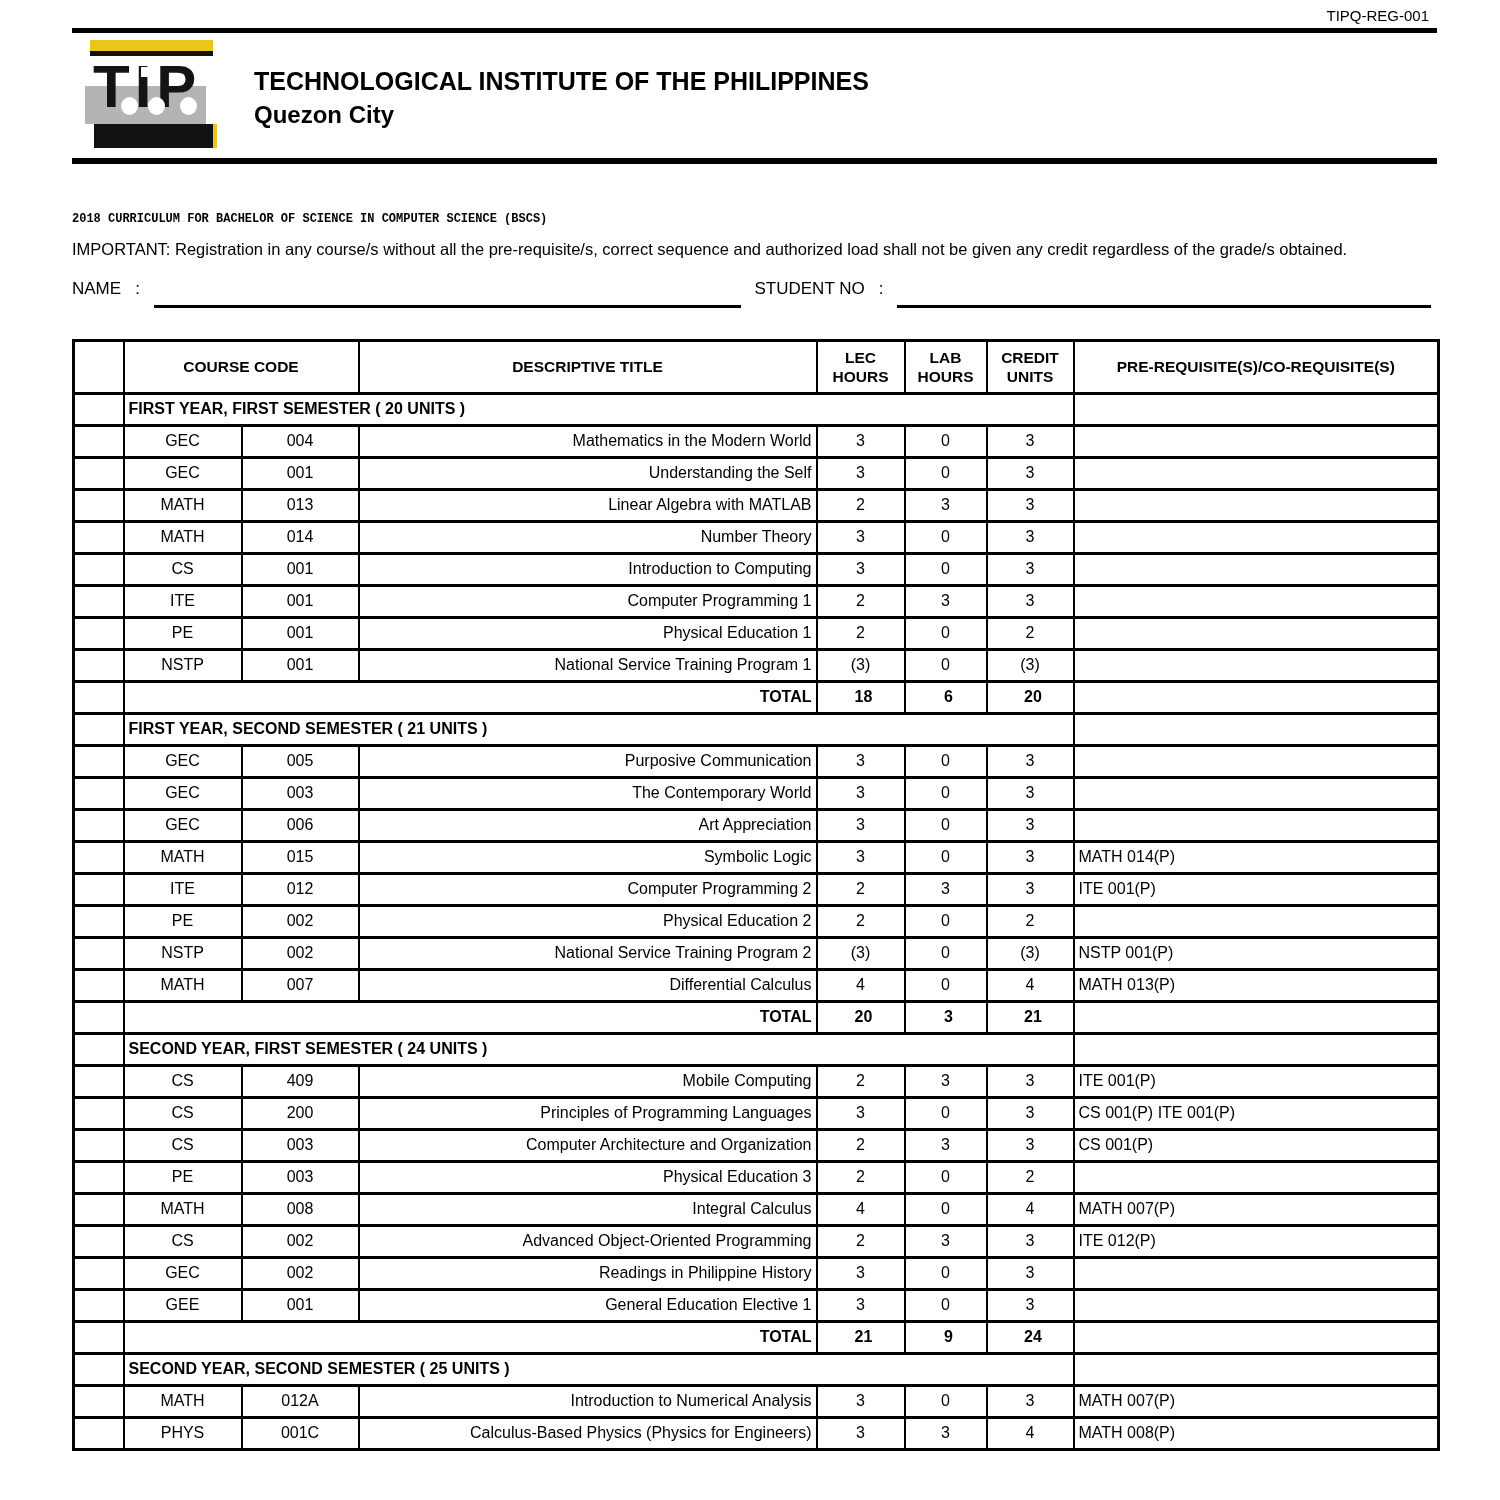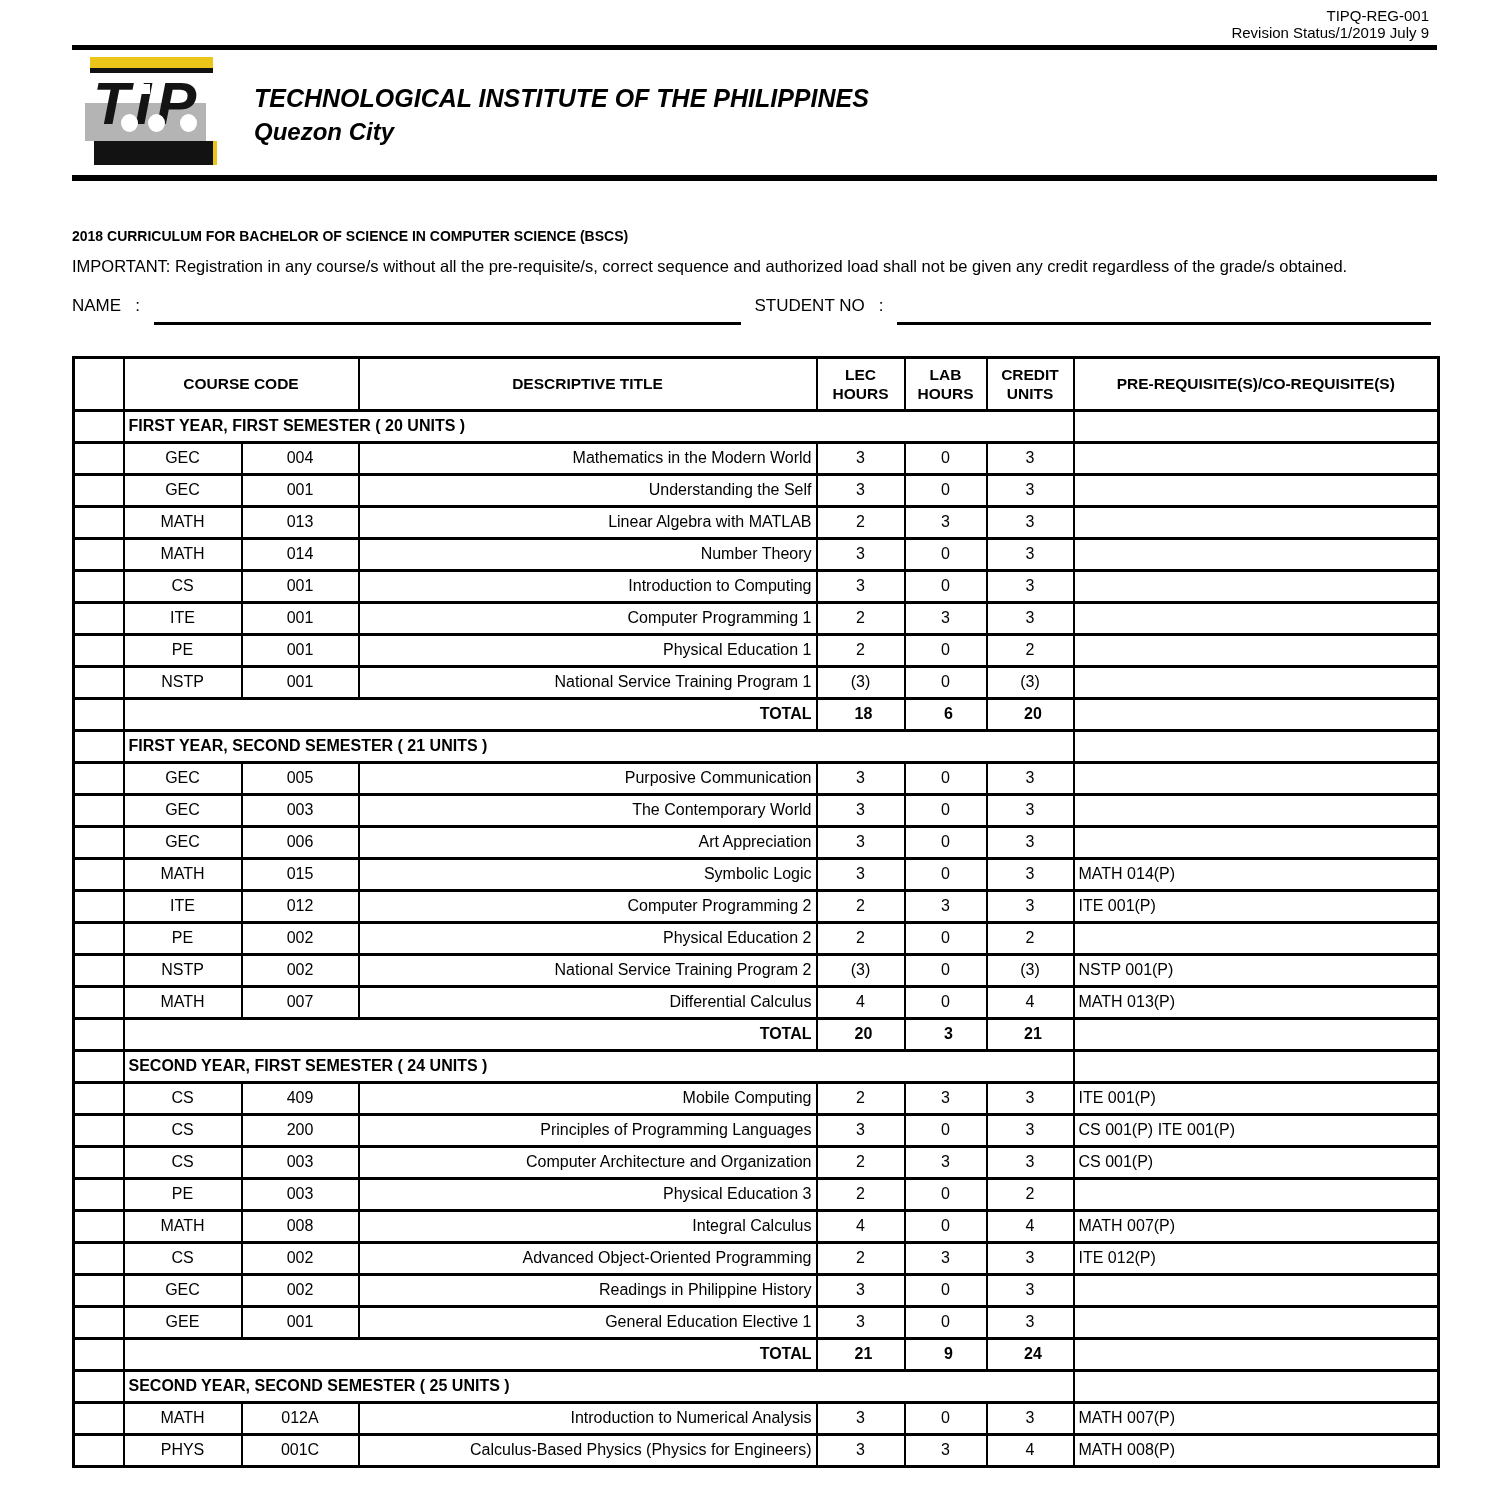--- a/index.html
+++ b/index.html
@@ -11,40 +11,40 @@
 
   
   .corner{padding:7px 8px 2px 0;text-align:right;font-size:15px;line-height:17px;}
 
   
   .bar{background:#000;}
   .bar-top{height:5px;margin-top:2px;}
   .bar-bottom{height:6px;}
 
   
-  .masthead{height:125px;display:flex;align-items:flex-start;font-style:italic;}
+  .masthead{height:125px;display:flex;align-items:flex-start;}
   .masthead-text{margin-left:37px;padding-top:34px;}
   .institute{font-size:25px;font-weight:bold;line-height:29px;}
   .campus{font-size:24px;font-weight:bold;line-height:28px;margin-top:5px;}
 
   
   .logo{position:relative;width:132px;height:108px;margin:7px 0 0 13px;flex:0 0 auto;}
   .lg-yellow{position:absolute;top:0;left:5px;right:4px;height:11px;background:#ECC51B;}
   .lg-strip{position:absolute;top:11px;left:5px;right:4px;height:5px;background:#121212;}
   .lg-gray{position:absolute;top:46px;left:0;right:11px;height:38px;background:#b4b4b4;z-index:0;}
   .lg-bottom{position:absolute;top:84px;left:9px;right:4px;height:24px;background:#121212;z-index:0;}
   .lg-yr{position:absolute;top:84px;right:0;width:4px;height:24px;background:#ECC51B;}
   .lg-letters{position:absolute;top:16px;left:8px;z-index:2;font-weight:bold;font-size:60px;line-height:62px;letter-spacing:5px;color:#141414;}
   .lg-dot{position:absolute;z-index:3;background:#fff;border-radius:50%;width:17px;height:18px;top:57px;}
   .lg-d1{left:36px;} .lg-d2{left:63px;} .lg-d3{left:95px;}
   .lg-idot{position:absolute;z-index:3;background:#fff;width:9px;height:10px;top:27px;left:56px;}
 
   
   .intro{margin-top:44px;}
-  .title{font-size:14px;font-weight:bold;line-height:22px;}
+  .title{font-size:12px;font-weight:bold;line-height:22px;font-family:Liberation Mono, monospace;}
   .important{margin:9px 0 0 0;font-size:16.5px;line-height:21.5px;width:1362px;}
 
   
   .fields{margin-top:18px;display:flex;font-size:17px;align-items:center;}
   .field{flex:1;display:flex;align-items:flex-start;}
   .flabel{white-space:nowrap;}
   .fcolon{margin-left:14px;}
   .fline{flex:1;height:26px;border-bottom:3px solid #000;margin-left:14px;margin-right:14px;}
   .field:last-child .fline{margin-right:6px;}
 
@@ -74,21 +74,20 @@
   .total-row td{font-weight:bold;padding-left:10px;}
 </style>
 </head>
 <body>
 
 <div class="page">
   <div class="inner">
 
     <div class="corner">
       <div>TIPQ-REG-001</div>
-      <div>Revision Status/1/2019 July 9</div>
     </div>
 
     <div class="bar bar-top"></div>
 
     <div class="masthead">
       <div class="logo">
         <div class="lg-yellow"></div>
         <div class="lg-strip"></div>
         <div class="lg-gray"></div>
         <div class="lg-bottom"></div>

